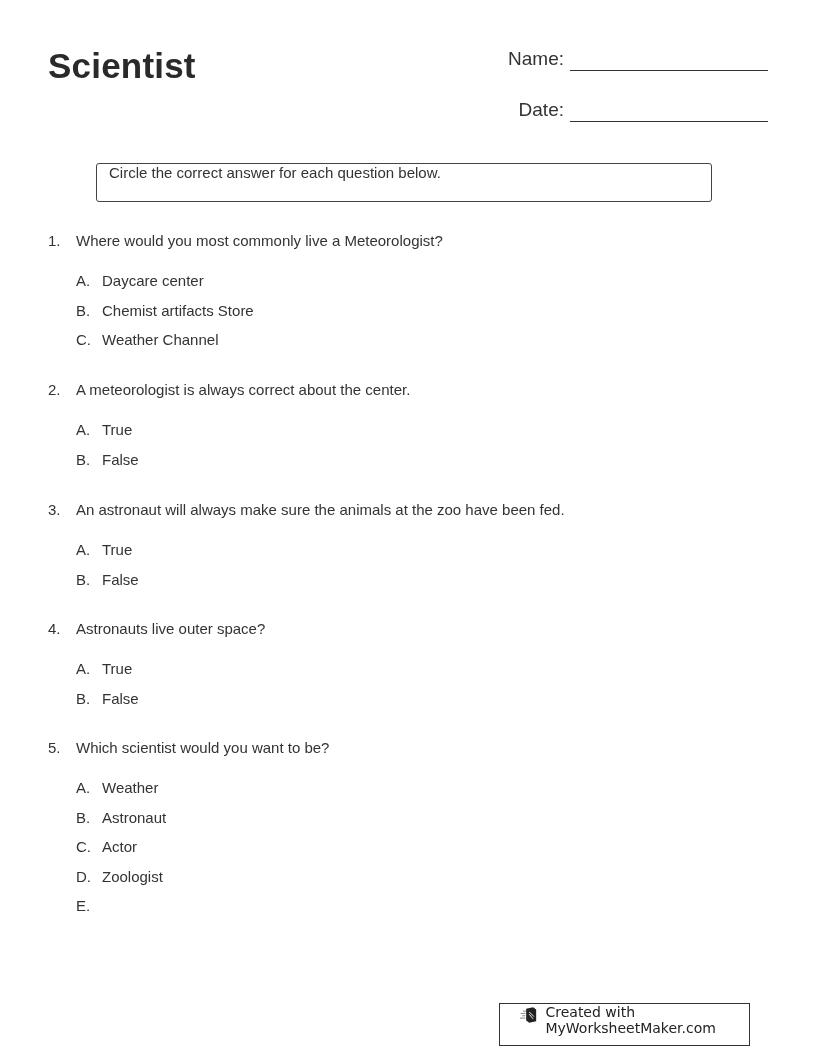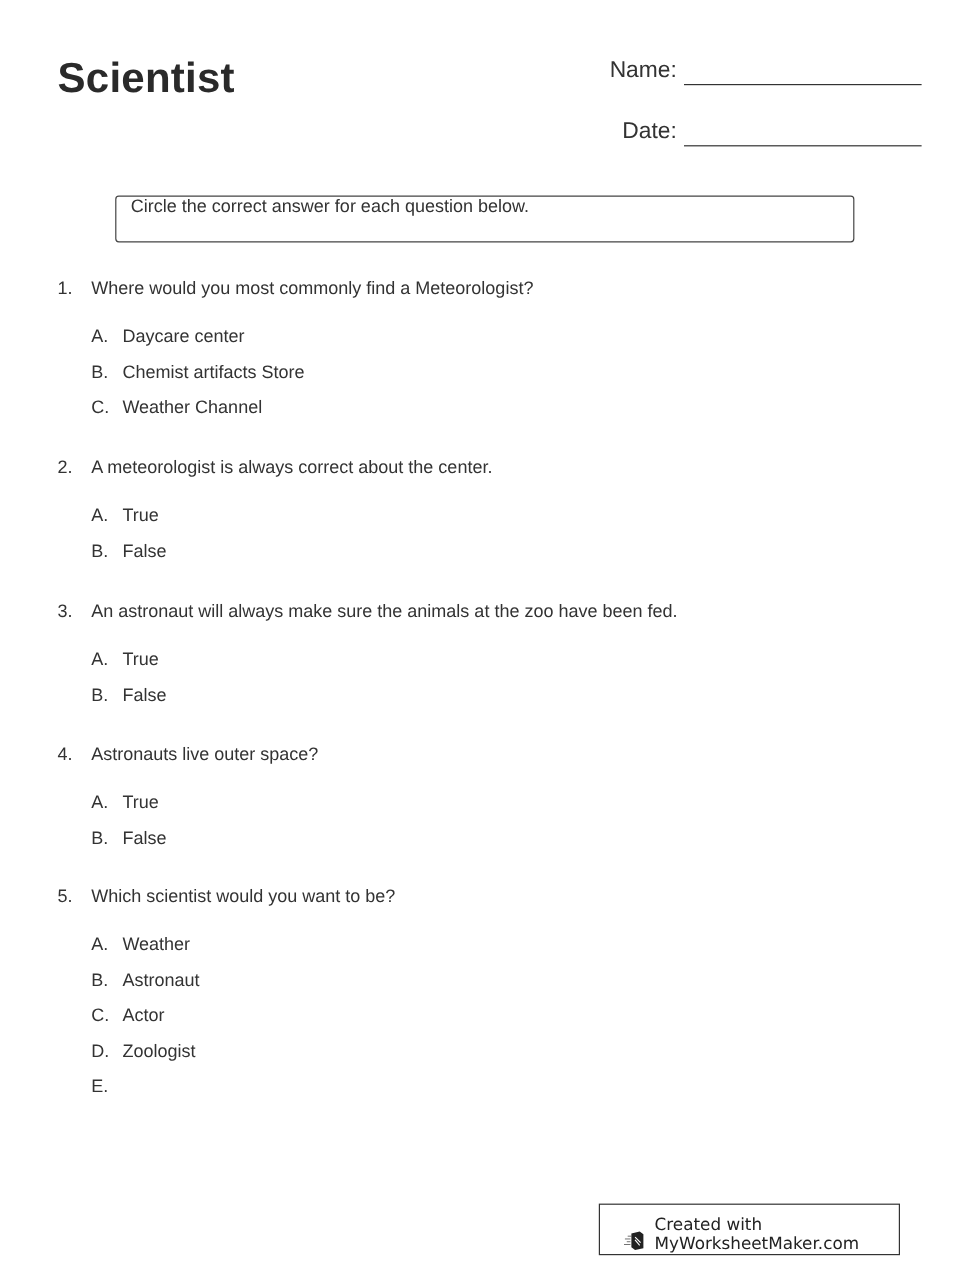--- a/index.html
+++ b/index.html
@@ -34,21 +34,21 @@
       position: absolute; left: 48px; width: 720px;
     }
     .q-text { display: flex; font-size: 15px; color: #333; height: 20px; line-height: 20px; }
     .q-num { width: 28px; }
     .options { margin-top: 20px; }
     .option { display: flex; font-size: 15px; color: #333; height: 29.6px; line-height: 20px; }
     .opt-letter { width: 26px; margin-left: 28px; }
     .footer {
       position: absolute; left: 499px; top: 1003px; width: 251px; height: 43px;
       box-sizing: border-box; border: 1px solid #333;
-      display: flex; align-items: flex-end; padding-left: 20px;
+      display: flex; align-items: flex-start; padding-left: 20px;
       font-family: "DejaVu Sans", sans-serif; font-size: 14px; color: #222;
     }
     .footer svg { margin-right: 7px; }
   </style>
 </head>
 <body>
 
 <div class="title">Scientist</div>
 
 <div class="field-row" style="top:48px;">
@@ -60,21 +60,21 @@
   <span class="field-line"></span>
 </div>
 
 <div class="instructions">
   <span>Circle the correct answer for each question below.</span>
 </div>
 
 <div class="question" style="top:231px;">
   <div class="q-text">
     <span class="q-num">1.</span>
-    <span>Where would you most commonly find a Meteorologist?</span>
+    <span>Where would you most commonly live a Meteorologist?</span>
   </div>
   <div class="options">
     <div class="option">
         <span class="opt-letter">A.</span>
         <span>Daycare center</span>
       </div>
     <div class="option">
         <span class="opt-letter">B.</span>
         <span>Chemist artifacts Store</span>
       </div>

